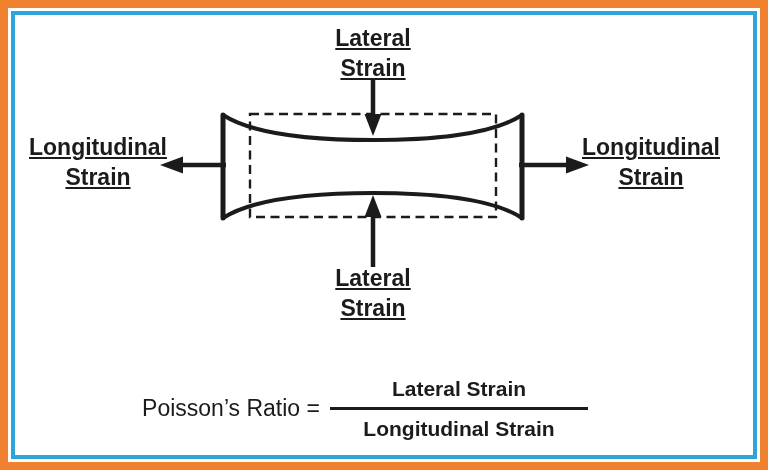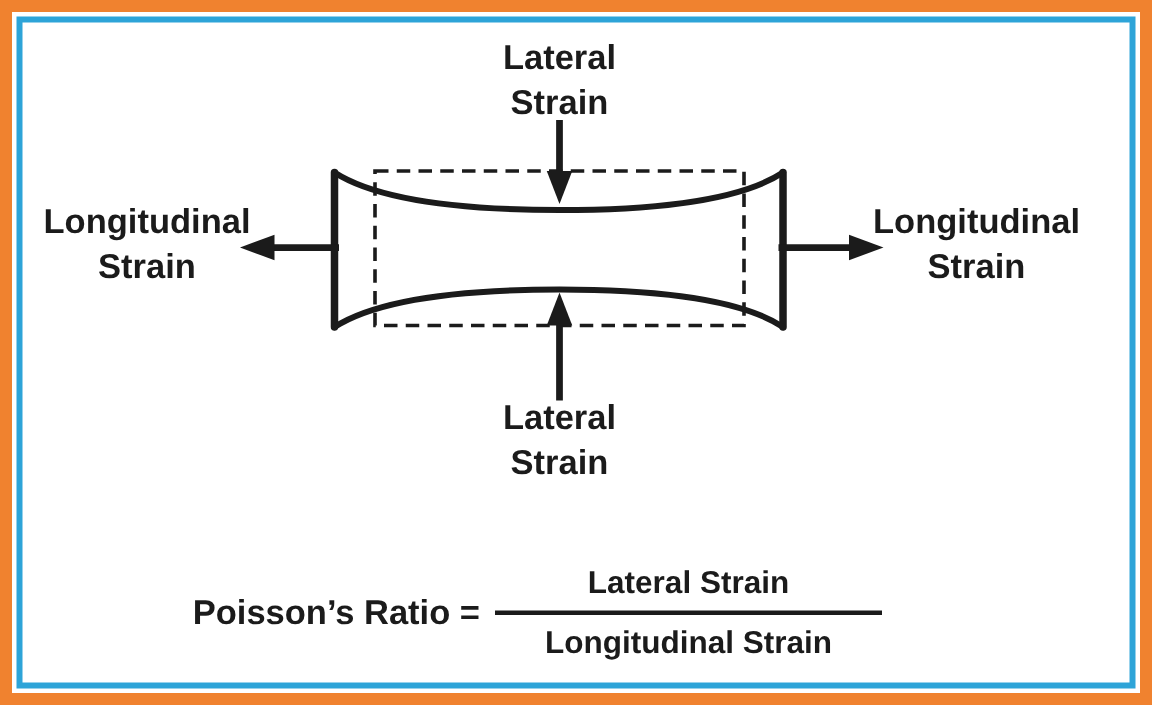--- a/index.html
+++ b/index.html
@@ -32,28 +32,29 @@
     position:absolute;left:0;top:0;width:768px;height:470px;
   }
   .lbl{
     position:absolute;
     color:var(--ink);
     font-weight:700;
     font-size:23px;
     line-height:30px;
     text-align:center;
     white-space:nowrap;
+    text-decoration:underline;
   }
   .lbl-lateral-top   {left:293px;top:23px; width:160px;}
   .lbl-lateral-bottom{left:293px;top:263px;width:160px;}
   .lbl-long-left     {left:0px;  top:132px;width:196px;}
   .lbl-long-right    {left:553px;top:132px;width:196px;}
   .formula-lhs{
     position:absolute;left:60px;top:393px;width:260px;
-    color:var(--ink);font-weight:700;font-size:23px;line-height:30px;
+    color:var(--ink);font-weight:400;font-size:23px;line-height:30px;
     text-align:right;white-space:nowrap;
   }
   .fraction{
     position:absolute;left:330px;top:374px;width:258px;
     color:var(--ink);font-weight:700;font-size:21px;line-height:30px;
     text-align:center;white-space:nowrap;
   }
   .fraction .bar{
     height:0;border-top:3px solid var(--ink);
     margin:3px 0 4px 0;

